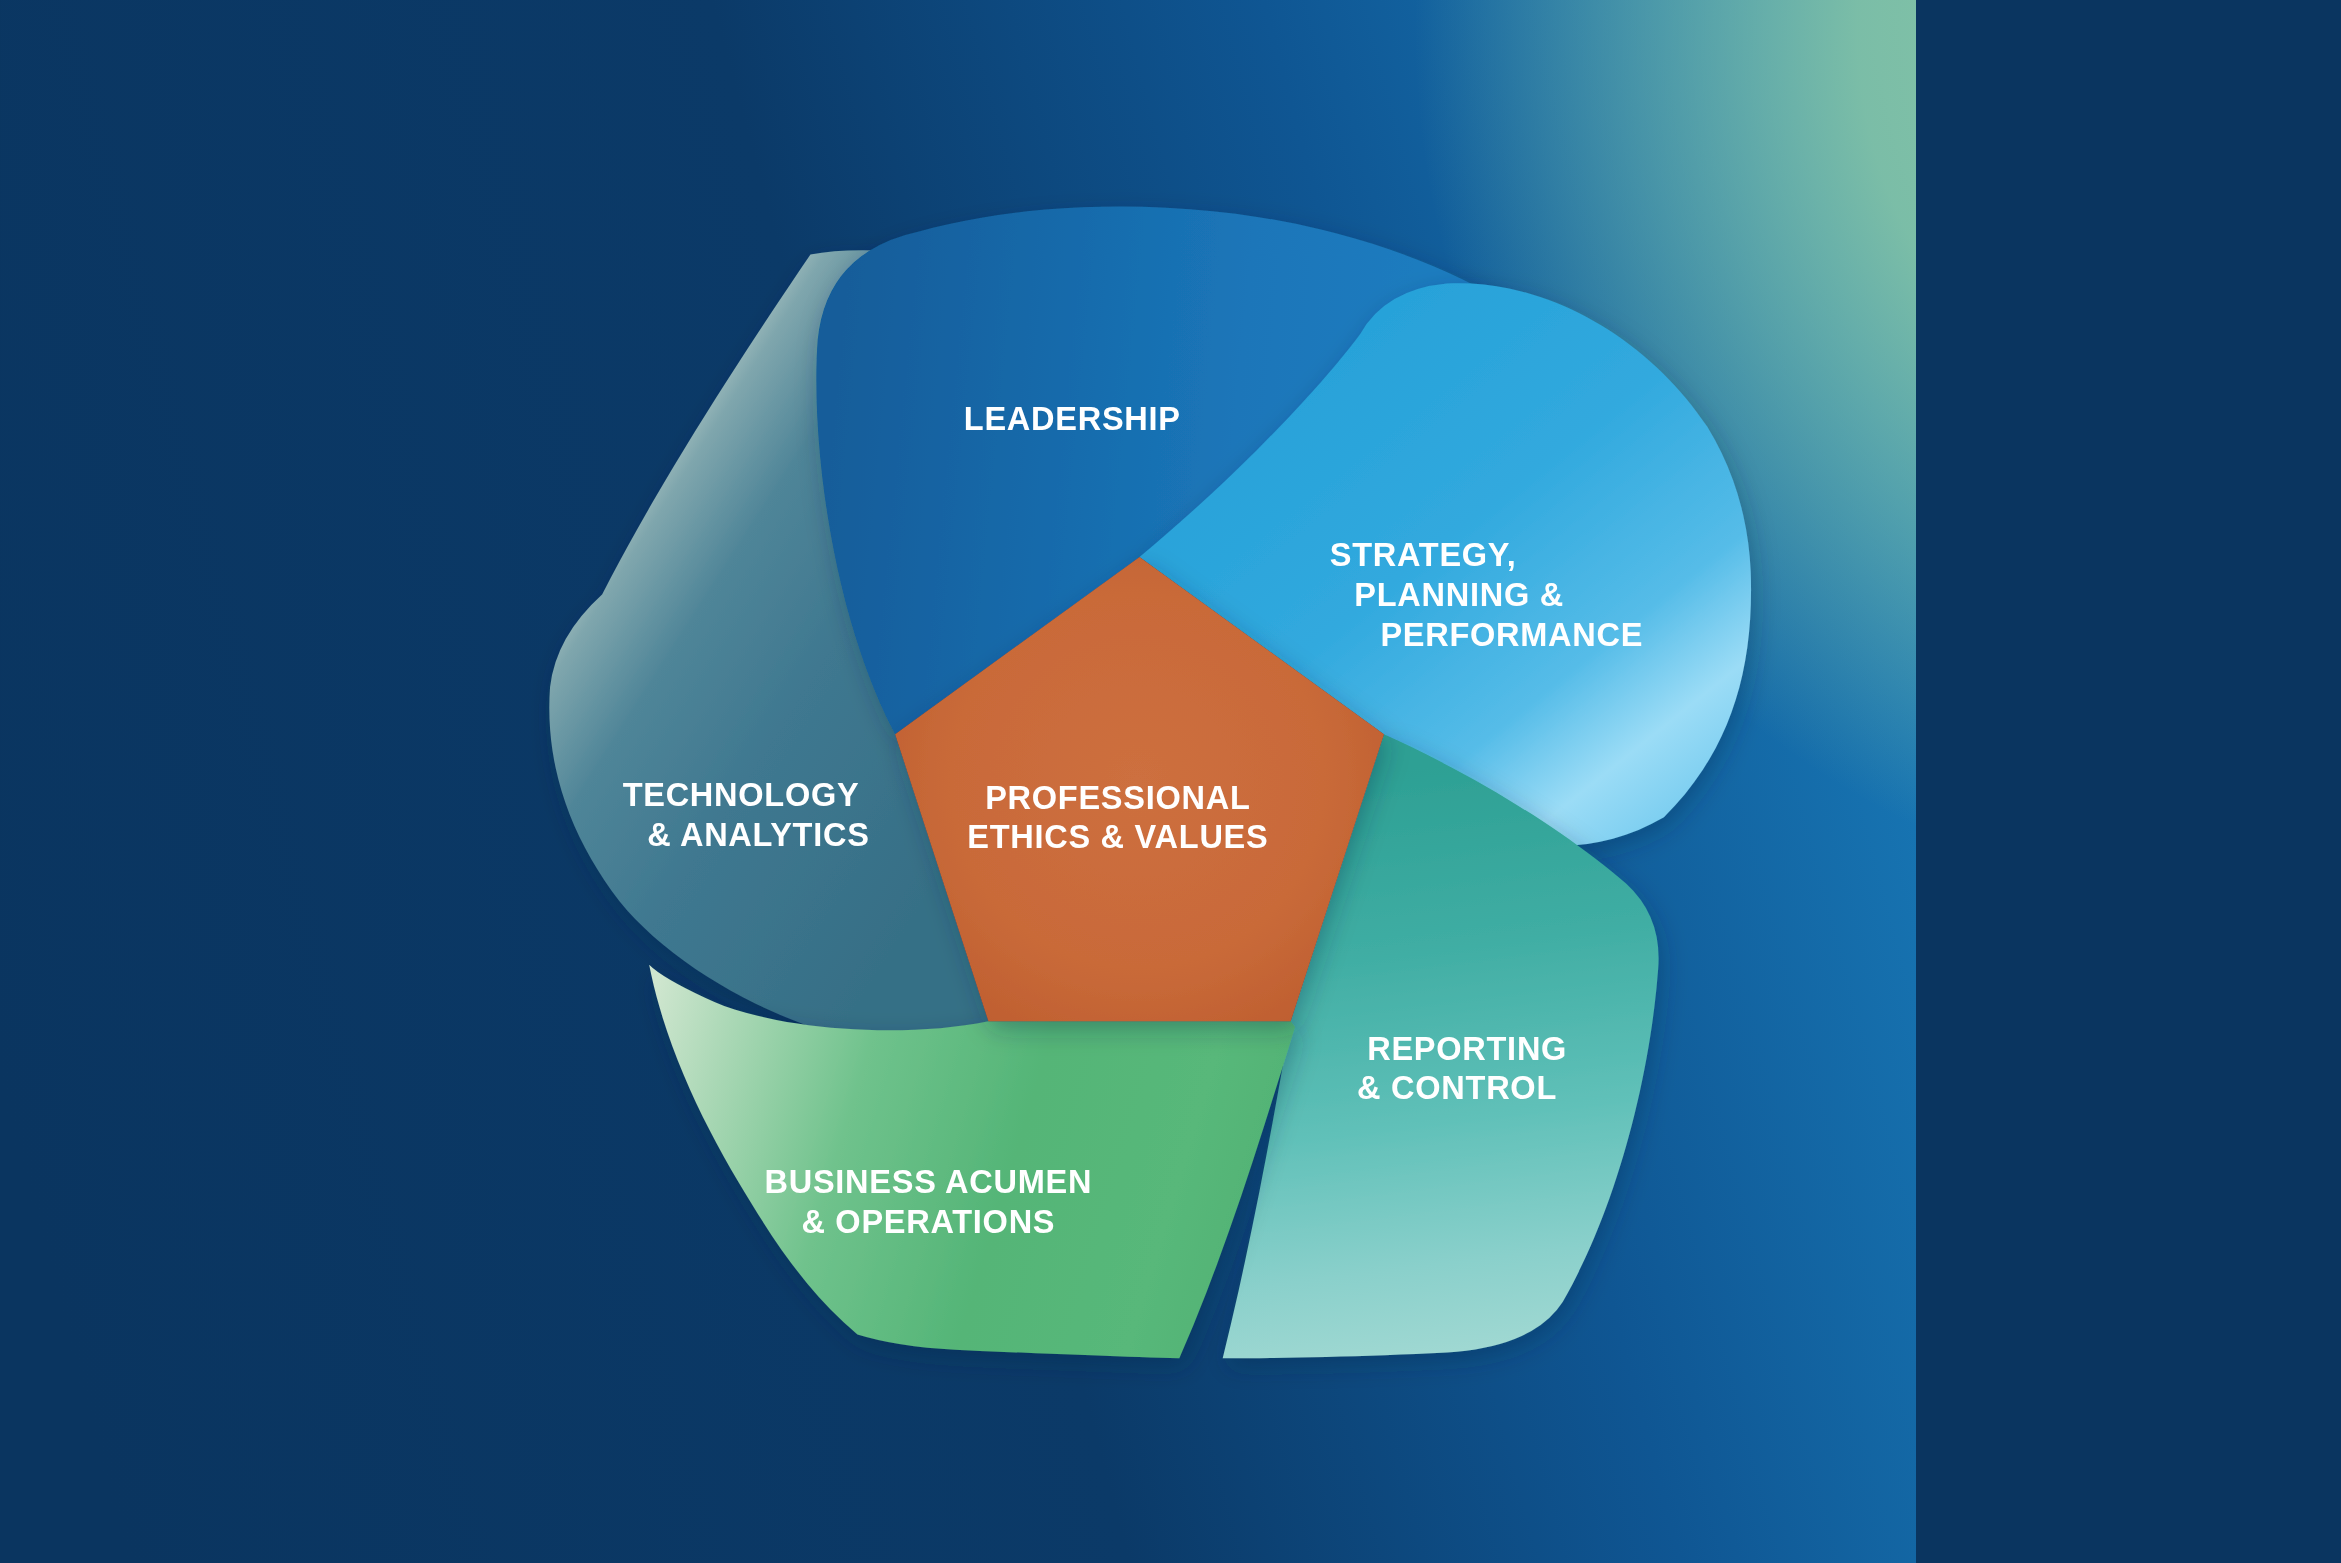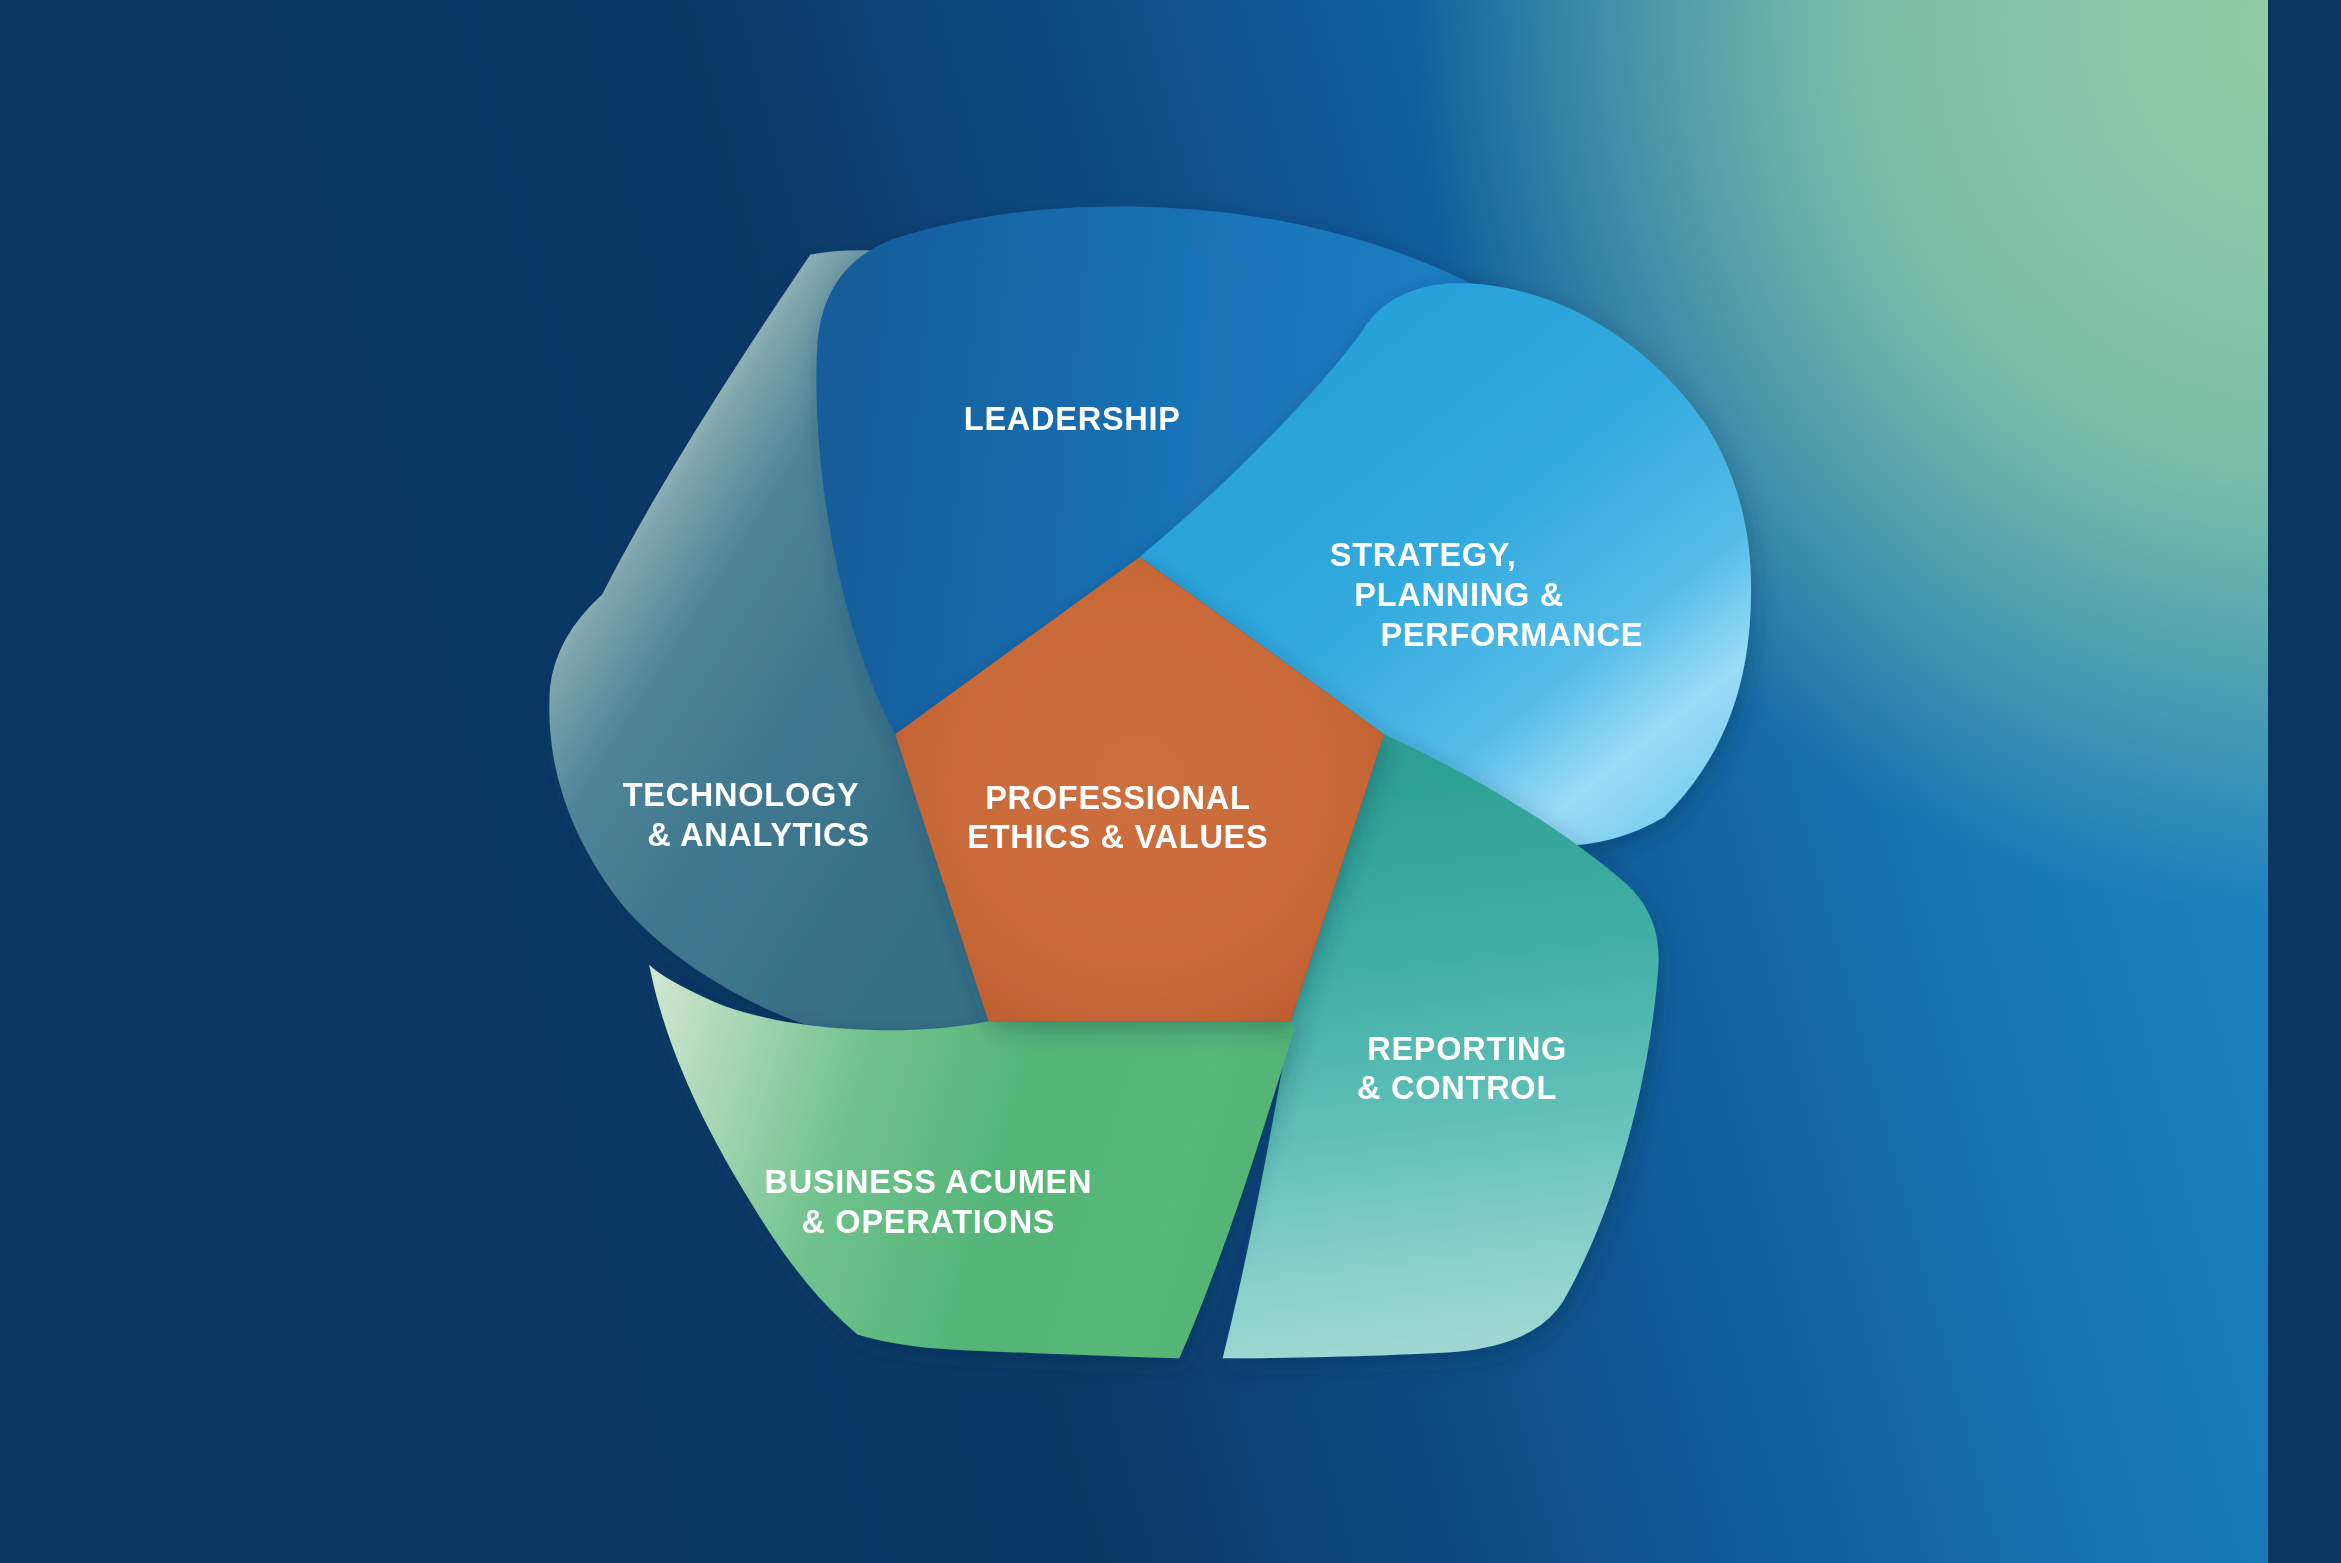--- a/index.html
+++ b/index.html
@@ -1,16 +1,16 @@
 <!DOCTYPE html>
 <html style="font-size:11.6px"><head>
 <meta charset="utf-8">
 <style>
   html,body{margin:0;padding:0;background:#0a3560;}
-  .stage{position:relative;width:2268px;height:1563px;overflow:hidden;}
+  .stage{position:relative;width:1916px;height:1563px;overflow:hidden;}
   svg{display:block;}
   text{font-family:"Liberation Sans","DejaVu Sans",sans-serif;font-weight:bold;fill:#ffffff;letter-spacing:1px;}
   .lbl{font-size:45px;}
 </style>
 </head>
 <body>
 
 <div class="stage">
 <svg width="2342" height="1563" viewBox="0 0 3237 2161">
   <defs>

